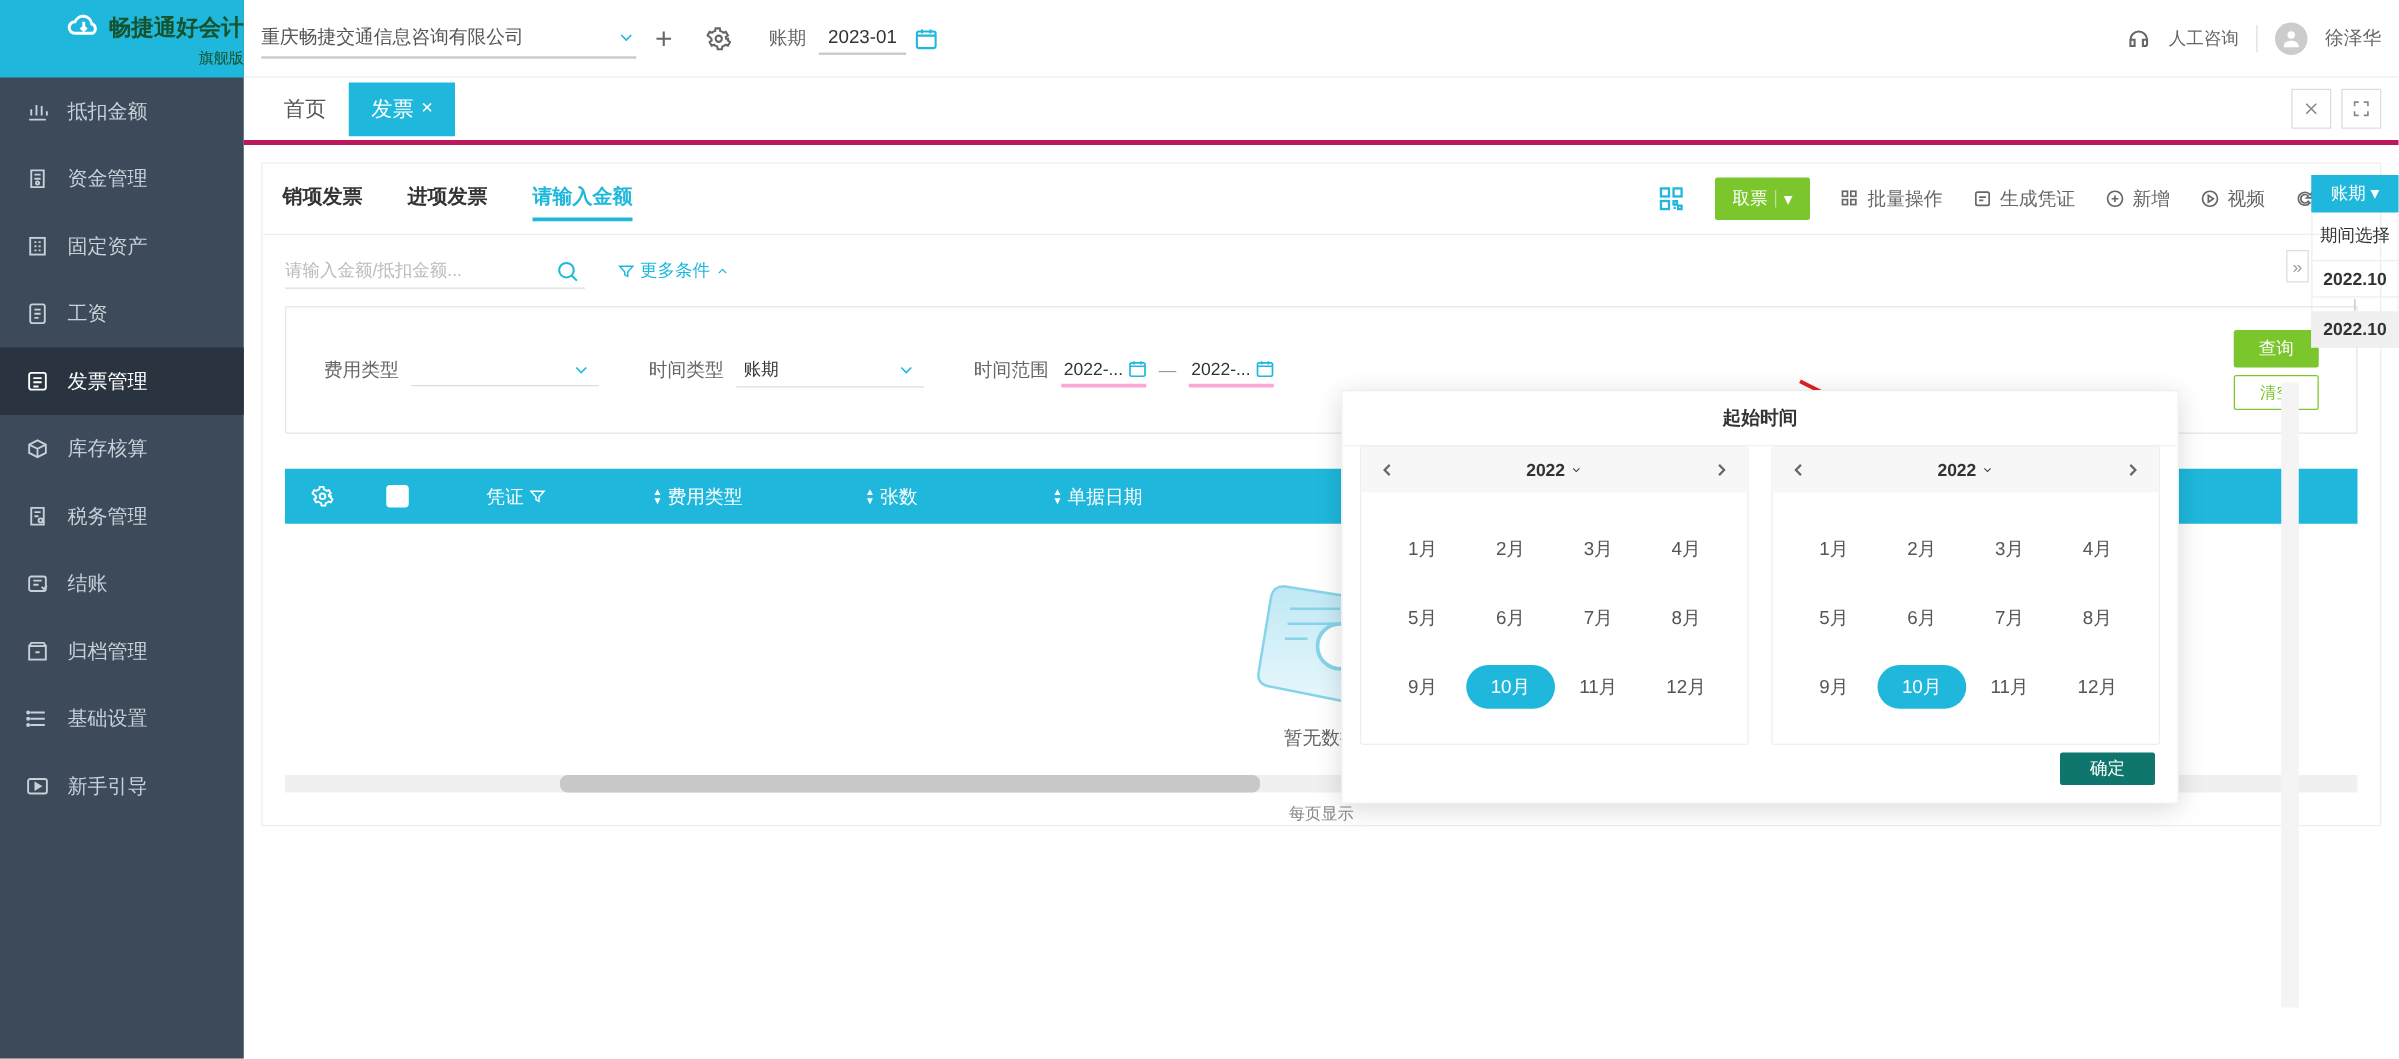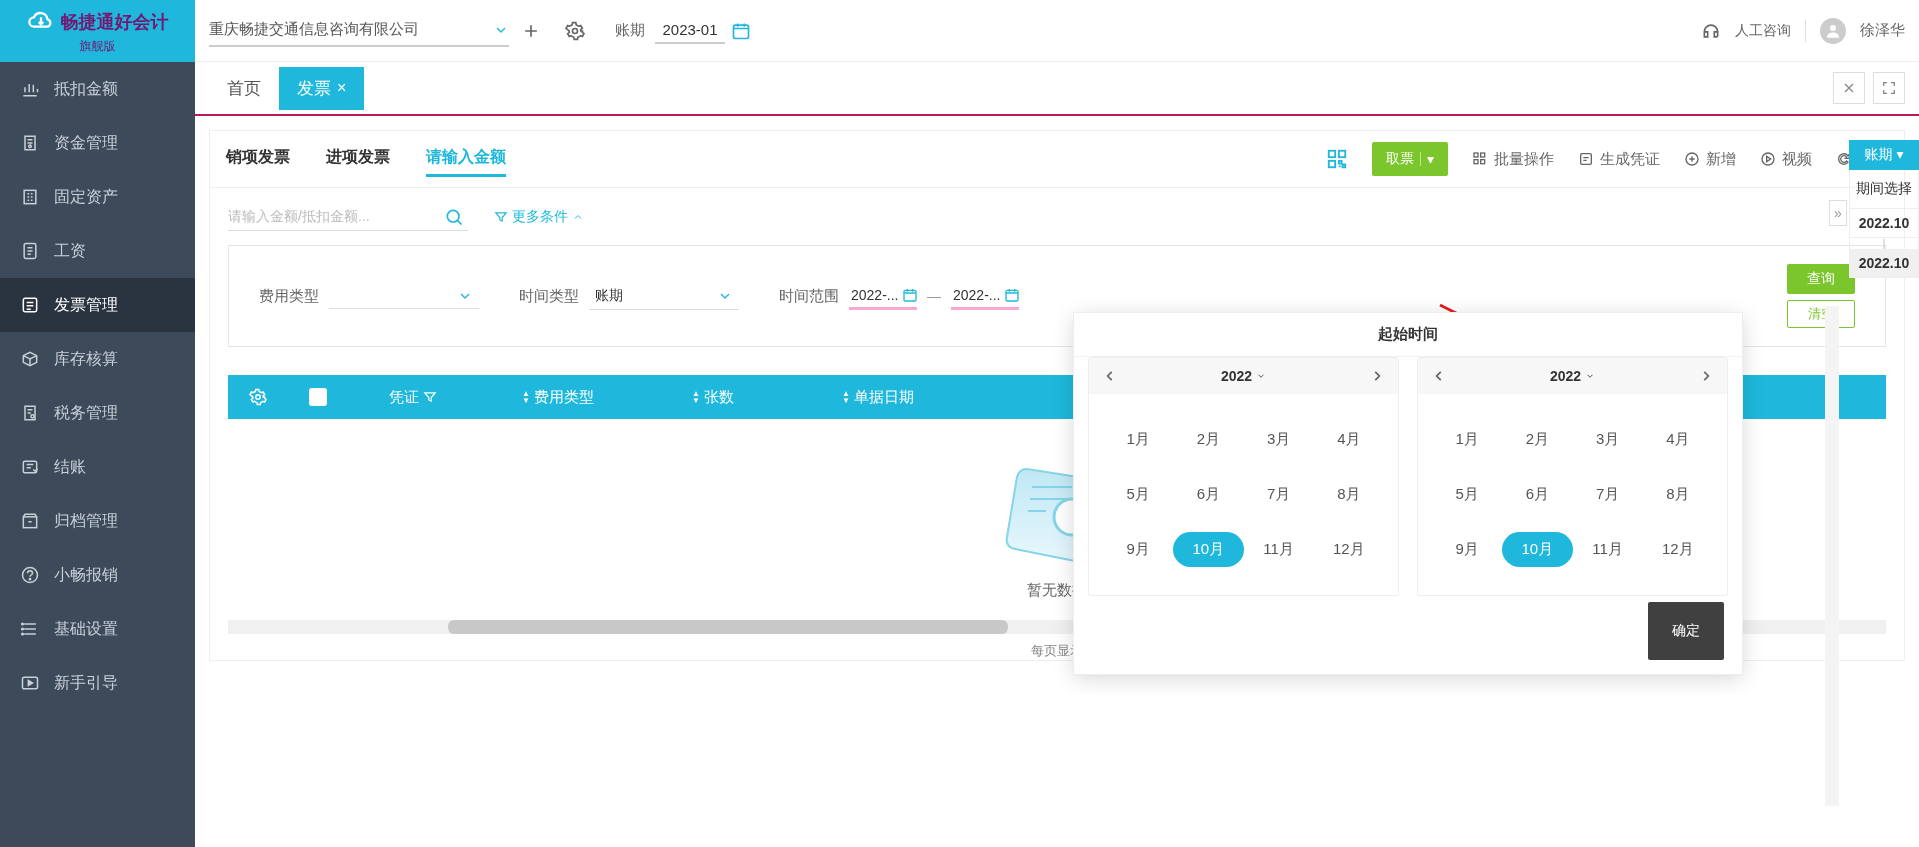--- a/index.html
+++ b/index.html
@@ -2,21 +2,21 @@
 <html><head>
 <meta charset="utf-8">
 <style>
 * { margin: 0; padding: 0; box-sizing: border-box; }
 body { font-family: "Microsoft YaHei", Arial, sans-serif; font-size: 14px; color: #333; background: #fff; overflow: hidden; }
 
 .app { display: flex; height: 847px; width: 1919px; position: relative; }
 
 
 .sidebar { width: 195px; background: #3d4a5a; color: #c8d0d8; display: flex; flex-direction: column; }
-.logo-area { background: #1fb8dc; height: 62px; display: flex; flex-direction: column; align-items: center; justify-content: center; color: #701a75; }
+.logo-area { background: #1fb8dc; height: 62px; display: flex; flex-direction: column; align-items: flex-end; justify-content: center; color: #14532d; }
 .logo-row { display: flex; align-items: center; gap: 6px; }
 .logo-icon { width: 28px; height: 28px; }
 .logo-text { font-size: 18px; font-weight: bold; }
 .logo-sub { font-size: 12px; margin-top: 2px; }
 .nav-item { display: flex; align-items: center; gap: 14px; height: 54px; padding: 0 20px; cursor: pointer; font-size: 16px; }
 .nav-item.active { background: #2a3440; color: #fff; }
 .nav-icon { width: 20px; height: 20px; flex-shrink: 0; }
 .nav-label { }
 
 
@@ -29,21 +29,21 @@
 .tb-icon { width: 20px; height: 20px; color: #666; cursor: pointer; margin: 0 12px; }
 .period-label { color: #666; margin-left: 18px; margin-right: 10px; font-size: 15px; }
 .period-value { border-bottom: 2px solid #ccc; padding: 4px 6px; font-size: 15px; color: #333; min-width: 70px; text-align: center; }
 .period-cal { color: #1fb8dc; margin-left: 6px; cursor: pointer; }
 .topbar-right { margin-left: auto; display: flex; align-items: center; gap: 14px; color: #666; }
 .divider-v { width: 1px; height: 22px; background: #ddd; }
 .avatar { width: 26px; height: 26px; border-radius: 50%; background: #ccc; display: flex; align-items: center; justify-content: center; }
 .username { font-size: 15px; }
 
 
-.tabs-row { height: 54px; display: flex; align-items: center; padding: 0 14px; border-bottom: 2px solid #be185d; }
+.tabs-row { height: 54px; display: flex; align-items: center; padding: 0 14px; border-bottom: 4px solid #be185d; }
 .tab { padding: 10px 18px; font-size: 17px; color: #555; cursor: pointer; display: flex; align-items: center; gap: 6px; }
 .tab.active { background: #1fb8dc; color: #fff; }
 .tab-close { font-size: 16px; }
 .tabs-right { margin-left: auto; display: flex; align-items: center; gap: 8px; }
 .sq-btn { width: 32px; height: 32px; border: 1px solid #ddd; display: flex; align-items: center; justify-content: center; cursor: pointer; color: #888; }
 
 
 .content { flex: 1; padding: 14px; position: relative; }
 .card { border: 1px solid #eee; background: #fff; }
 
@@ -106,21 +106,21 @@
 .popup-header { flex: 1; text-align: center; padding: 12px 0; font-size: 15px; font-weight: bold; color: #333; border-bottom: 1px solid #f0f0f0; }
 .calendars { display: flex; gap: 18px; padding: 0 14px; }
 .calendar { flex: 1; border: 1px solid #eee; border-radius: 3px; }
 .cal-top { display: flex; align-items: center; justify-content: space-between; padding: 10px 14px; background: #f7f7f7; }
 .cal-nav { cursor: pointer; color: #666; font-size: 16px; }
 .cal-year { display: flex; align-items: center; gap: 4px; font-weight: bold; }
 .months { display: grid; grid-template-columns: repeat(4, 1fr); gap: 20px 0; padding: 28px 14px; }
 .month { text-align: center; color: #555; cursor: pointer; padding: 8px 0; font-size: 15px; }
 .month.selected { background: #1fb8dc; color: #fff; border-radius: 18px; }
 .popup-footer { display: flex; justify-content: flex-end; padding: 0 18px; margin-top: 6px; }
-.btn-ok { background: #404040; color: #fff; padding: 20px 24px; border-radius: 2px; cursor: pointer; }
+.btn-ok { background: #0f766e; color: #fff; padding: 4px 24px; border-radius: 2px; cursor: pointer; }
 
 
 .arrow-ann { position: absolute; pointer-events: none; }
 
 
 .period-panel { position: absolute; right: 0; top: 140px; width: 70px; display: flex; flex-direction: column; z-index: 5; }
 .period-btn { background: #1fb8dc; color: #fff; text-align: center; padding: 6px 0; font-size: 14px; }
 .period-sel-title { padding: 10px 4px; text-align: center; font-size: 14px; color: #333; border: 1px solid #eee; border-top: none; }
 .period-val { padding: 6px 4px; text-align: center; font-size: 14px; font-weight: bold; color: #333; border: 1px solid #eee; border-top: none; }
 .period-val.active { background: #f0f0f0; }
@@ -225,30 +225,20 @@
           <span class="nav-label">结账</span>
         </div>
         <div class="nav-item">
           <span class="nav-icon">
             <svg viewBox="0 0 24 24" fill="none" stroke="currentColor" stroke-width="1.8">
               <rect x="4" y="7" width="16" height="13"></rect>
               <path d="M4 7l2-3h12l2 3M10 13h4"></path>
             </svg>
           </span>
           <span class="nav-label">归档管理</span>
-        </div>
-        <div class="nav-item">
-          <span class="nav-icon">
-            <svg viewBox="0 0 24 24" fill="none" stroke="currentColor" stroke-width="1.8">
-              <circle cx="12" cy="12" r="9"></circle>
-              <path d="M9 10a3 3 0 016 0c0 2-3 2-3 4"></path>
-              <circle cx="12" cy="17" r="0.8" fill="currentColor"></circle>
-            </svg>
-          </span>
-          <span class="nav-label">小畅报销</span>
         </div>
         <div class="nav-item">
           <span class="nav-icon">
             <svg viewBox="0 0 24 24" fill="none" stroke="currentColor" stroke-width="1.8">
               <path d="M5 6h14M5 12h14M5 18h14"></path>
               <circle cx="3" cy="6" r="1"></circle>
               <circle cx="3" cy="12" r="1"></circle>
               <circle cx="3" cy="18" r="1"></circle>
             </svg>
           </span>

